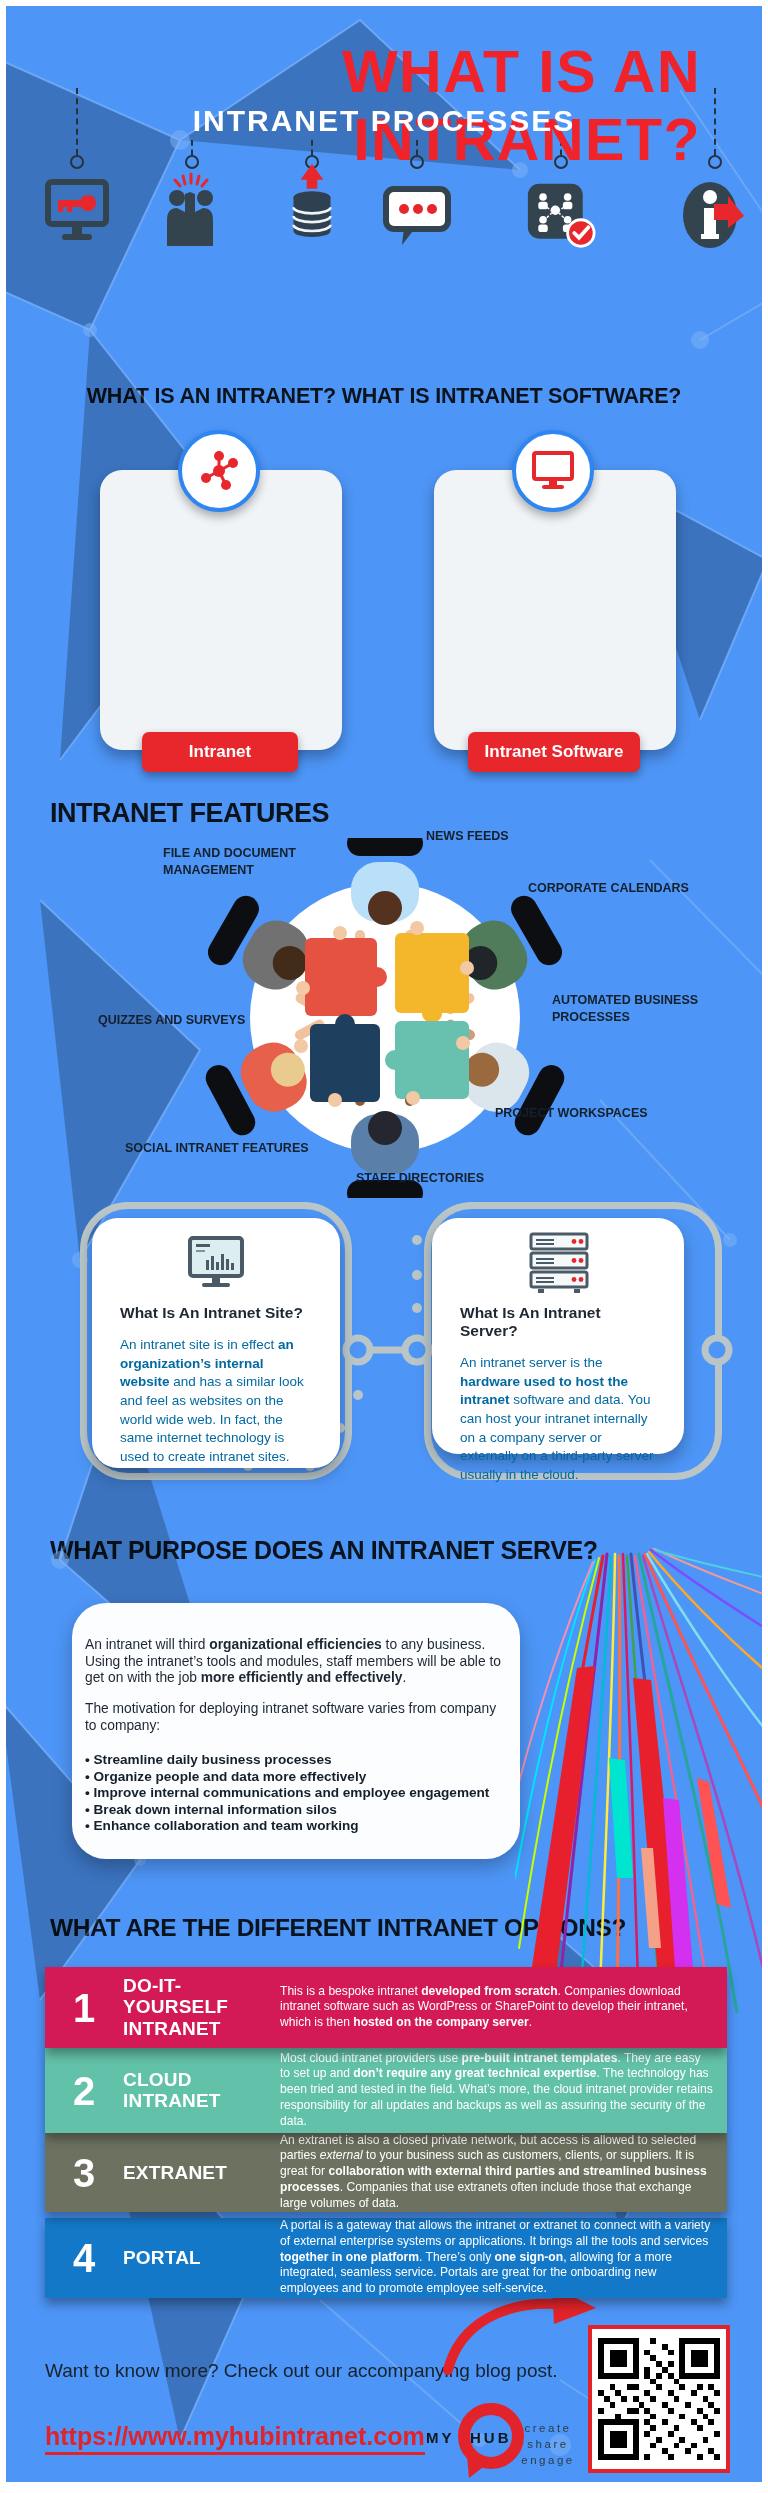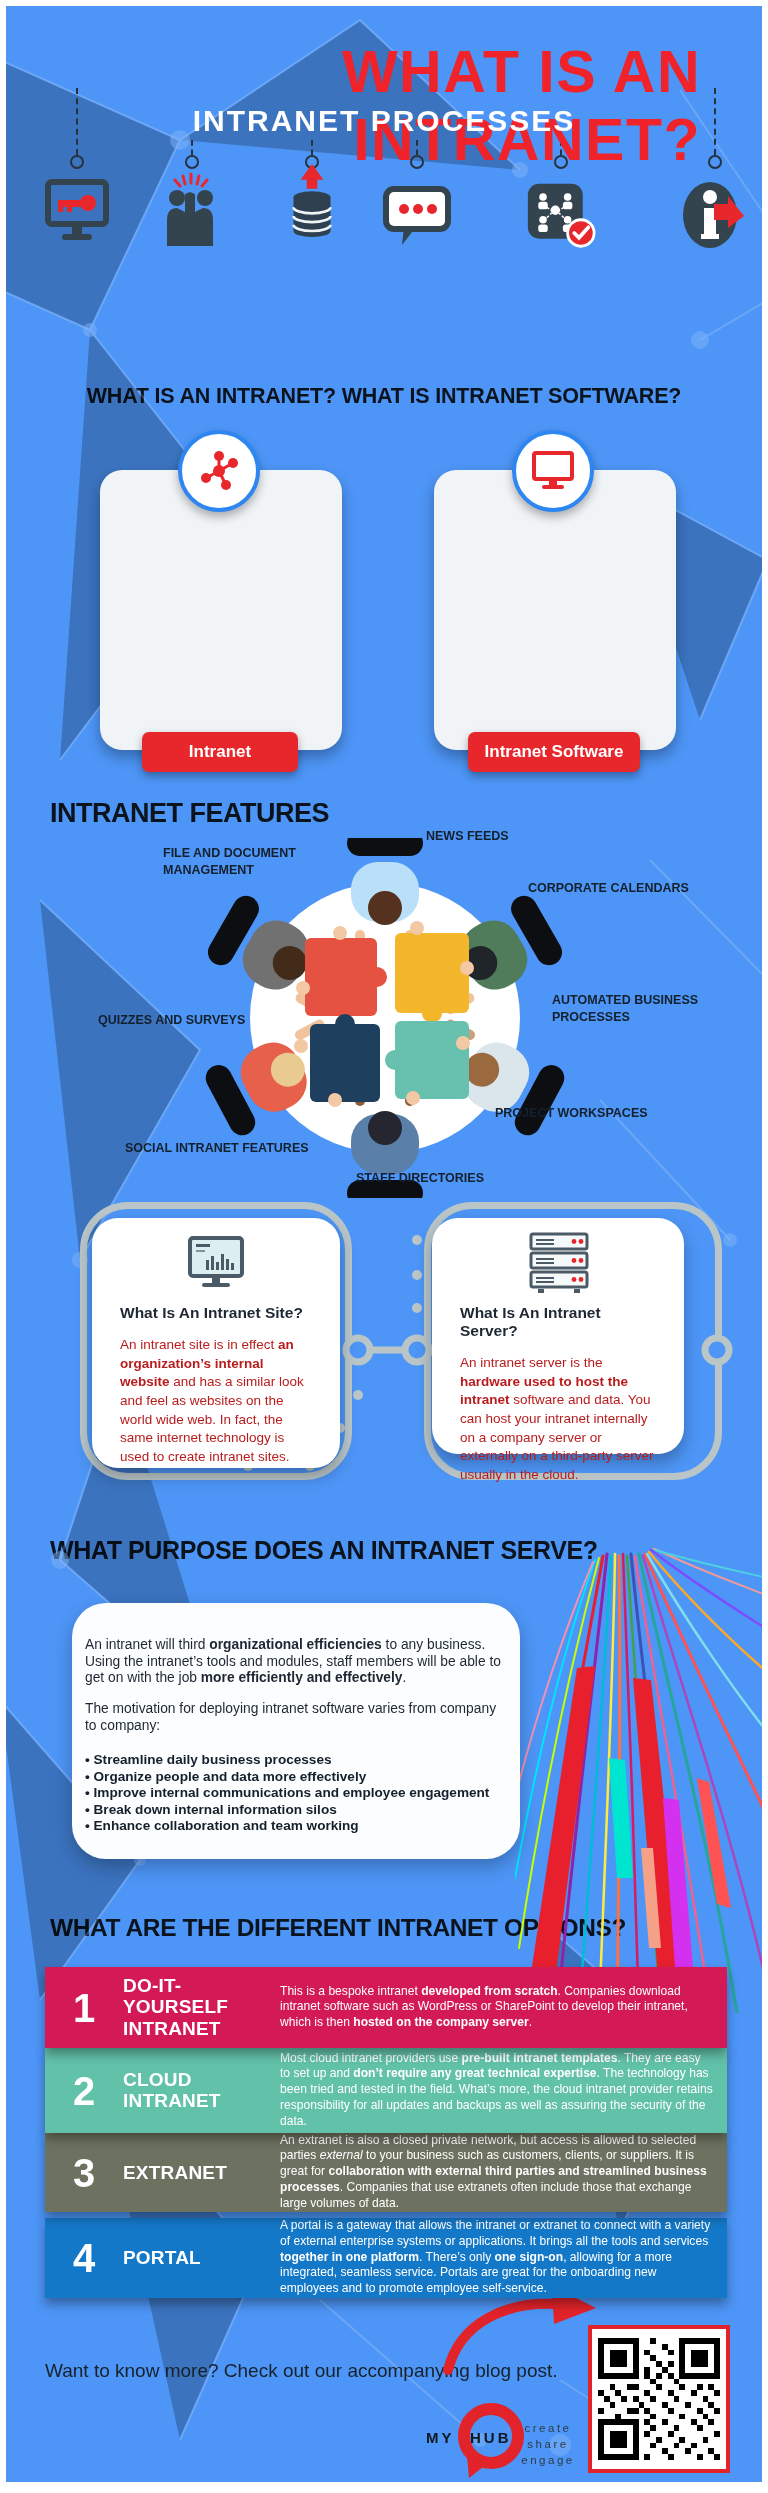--- a/index.html
+++ b/index.html
@@ -29,21 +29,21 @@
   .card-body{font-size:14px;line-height:1.34;color:#3f4a56;}
   .btn{background:#e8272d;color:#ffffff;font-weight:bold;font-size:17px;text-align:center;
        border-radius:7px;box-shadow:0 4px 9px rgba(0,0,0,.35);padding:10px 0;z-index:5;}
   
   .h-feat{top:798px;left:50px;font-size:27px;letter-spacing:-0.5px;}
   .feat-label{font-size:12.5px;font-weight:bold;color:#14202c;z-index:4;line-height:1.35;}
   
   .frame{border:7px solid #b9c5c7;border-radius:48px;z-index:1;}
   .scard{background:#ffffff;border-radius:26px;box-shadow:0 8px 16px rgba(0,0,0,.28);z-index:3;}
   .scard-title{font-size:15.5px;font-weight:bold;color:#1e2833;}
-  .scard-body{font-size:13.5px;line-height:1.38;color:#b91c1c;}
+  .scard-body{font-size:13.5px;line-height:1.38;color:#0369a1;}
   
   .h-purpose{top:1536px;left:50px;font-size:25px;letter-spacing:-0.4px;}
   .pcard{left:72px;top:1603px;width:448px;height:256px;background:#fcfdfe;border-radius:34px;
          box-shadow:0 8px 18px rgba(0,0,0,.25);z-index:3;padding:34px 16px 0 13px;box-sizing:border-box;}
   .pcard p{margin:0;font-size:13.8px;line-height:1.21;color:#1d2733;}
   .pcard .gap{height:14px;}
   .b-item{font-size:13.6px;line-height:1.21;font-weight:bold;color:#14202c;}
   .b-item::before{content:"\2022  ";}
   
   .h-options{top:1914px;left:50px;font-size:24.5px;letter-spacing:-0.4px;}
@@ -451,20 +451,21 @@
     <div class="otitle">EXTRANET</div>
     <div class="odesc"><span>An extranet is also a closed private network, but access is allowed to selected parties </span><i>external</i><span> to your business such as customers, clients, or suppliers. It is great for </span><b>collaboration with external third parties and streamlined business processes</b><span>. Companies that use extranets often include those that exchange large volumes of data.</span></div>
   </div>
   <div class="a orow" style="top: 2218px; height: 80px; z-index: 11; background-color: rgb(20, 120, 200);">
     <div class="onum">4</div>
     <div class="otitle">PORTAL</div>
     <div class="odesc"><span>A portal is a gateway that allows the intranet or extranet to connect with a variety of external enterprise systems or applications. It brings all the tools and services </span><b>together in one platform</b><span>. There’s only </span><b>one sign-on</b><span>, allowing for a more integrated, seamless service. Portals are great for the onboarding new employees and to promote employee self-service.</span></div>
   </div>
 
   <div class="a cta">Want to know more? Check out our accompanying blog post.</div>
+  <a class="a url" href="#">https://www.myhubintranet.com</a>
 
   <svg class="a" style="left:438px;top:2278px;z-index:4;" width="160" height="100" viewBox="0 0 160 100">
     <path d="M10 92 C22 44 68 24 116 26" stroke="#e2232a" stroke-width="10" fill="none" stroke-linecap="round"></path>
     <polygon points="114,8 158,30 116,46" fill="#e2232a"></polygon>
   </svg>
 
   <svg class="a" style="left:455px;top:2398px;z-index:5;" width="72" height="84" viewBox="0 0 72 84">
     <circle cx="36" cy="38" r="27" fill="none" stroke="#e2232a" stroke-width="12"></circle>
     <polygon points="12,58 32,66 14,80" fill="#e2232a"></polygon>
   </svg>

